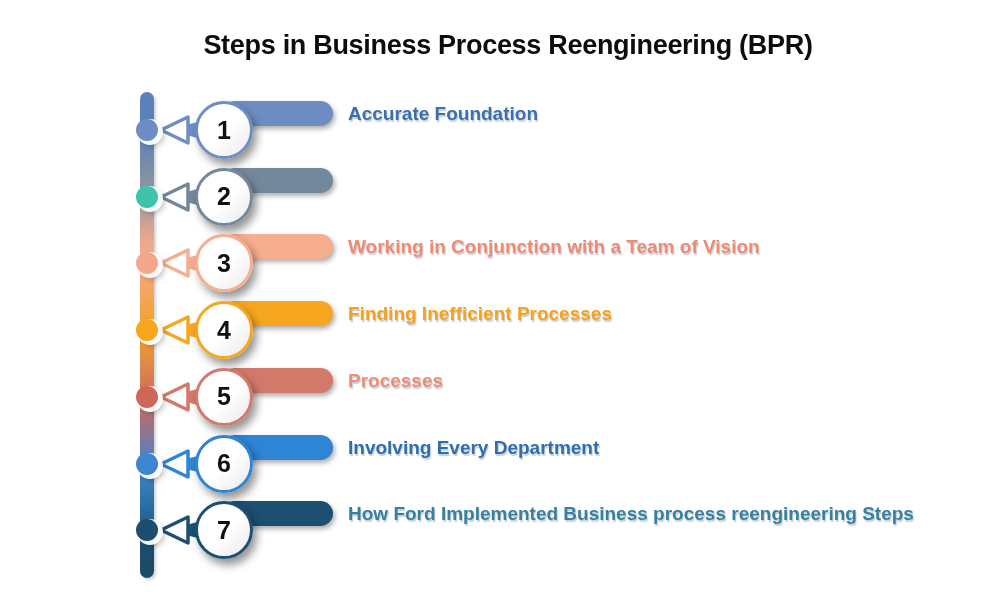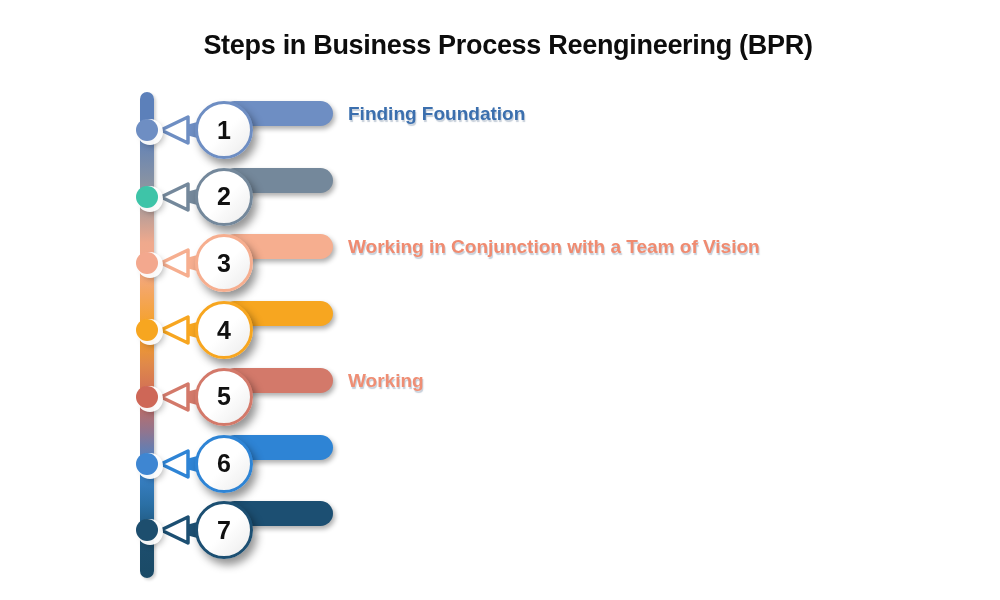--- a/index.html
+++ b/index.html
@@ -53,21 +53,21 @@
   <div class="step" style="top: 98px; --c: #6E8EC3; --dot: #6E8EC3; --lc: #3B6FAE;">
     <span class="dot"></span>
     <svg class="arrow" width="46" height="34" viewBox="0 0 46 34">
       <polygon class="neck" points="27,12 46,7 46,27 27,22"></polygon>
       <polygon class="tri" points="2,17 29,4 29,30"></polygon>
     </svg>
     <div class="pill"></div>
     <div class="num-circle">
       <span class="num">1</span>
     </div>
-    <div class="label">Finding Foundation</div>
+    <div class="label">Accurate Foundation</div>
   </div>
 
   <div class="step" style="top: 164.7px; --c: #74889B; --dot: #3EC4A8; --lc: #7E8FA2;">
     <span class="dot"></span>
     <svg class="arrow" width="46" height="34" viewBox="0 0 46 34">
       <polygon class="neck" points="27,12 46,7 46,27 27,22"></polygon>
       <polygon class="tri" points="2,17 29,4 29,30"></polygon>
     </svg>
     <div class="pill"></div>
     <div class="num-circle">
@@ -91,51 +91,54 @@
   <div class="step" style="top: 298.1px; --c: #F7A620; --dot: #F7A620; --lc: #F5A21D;">
     <span class="dot"></span>
     <svg class="arrow" width="46" height="34" viewBox="0 0 46 34">
       <polygon class="neck" points="27,12 46,7 46,27 27,22"></polygon>
       <polygon class="tri" points="2,17 29,4 29,30"></polygon>
     </svg>
     <div class="pill"></div>
     <div class="num-circle">
       <span class="num">4</span>
     </div>
+    <div class="label">Finding Inefficient Processes</div>
   </div>
 
   <div class="step" style="top: 364.8px; --c: #D3796A; --dot: #CE6757; --lc: #EF8E74;">
     <span class="dot"></span>
     <svg class="arrow" width="46" height="34" viewBox="0 0 46 34">
       <polygon class="neck" points="27,12 46,7 46,27 27,22"></polygon>
       <polygon class="tri" points="2,17 29,4 29,30"></polygon>
     </svg>
     <div class="pill"></div>
     <div class="num-circle">
       <span class="num">5</span>
     </div>
-    <div class="label">Working</div>
+    <div class="label">Processes</div>
   </div>
 
   <div class="step" style="top: 431.5px; --c: #2E84D5; --dot: #3E86D2; --lc: #2F6EAE;">
     <span class="dot"></span>
     <svg class="arrow" width="46" height="34" viewBox="0 0 46 34">
       <polygon class="neck" points="27,12 46,7 46,27 27,22"></polygon>
       <polygon class="tri" points="2,17 29,4 29,30"></polygon>
     </svg>
     <div class="pill"></div>
     <div class="num-circle">
       <span class="num">6</span>
     </div>
+    <div class="label">Involving Every Department</div>
   </div>
 
   <div class="step" style="top: 498.2px; --c: #1C4F72; --dot: #1D4E6E; --lc: #37809F;">
     <span class="dot"></span>
     <svg class="arrow" width="46" height="34" viewBox="0 0 46 34">
       <polygon class="neck" points="27,12 46,7 46,27 27,22"></polygon>
       <polygon class="tri" points="2,17 29,4 29,30"></polygon>
     </svg>
     <div class="pill"></div>
     <div class="num-circle">
       <span class="num">7</span>
     </div>
+    <div class="label">How Ford Implemented Business process reengineering Steps</div>
   </div>
 </div>
 
 </body></html>

